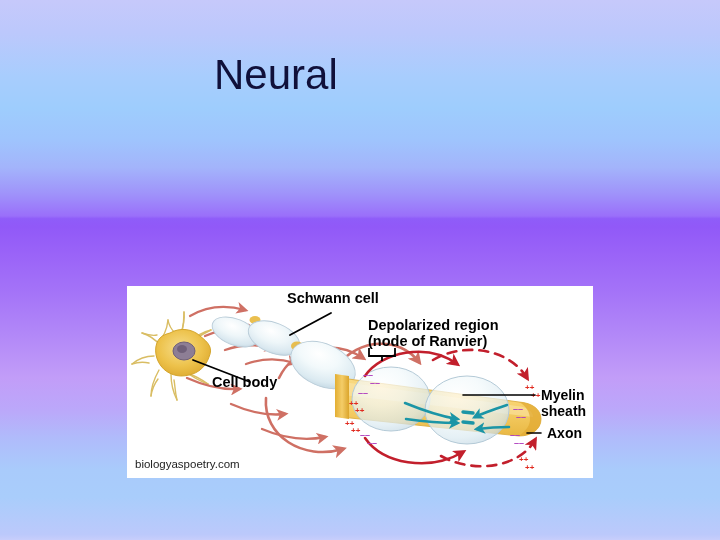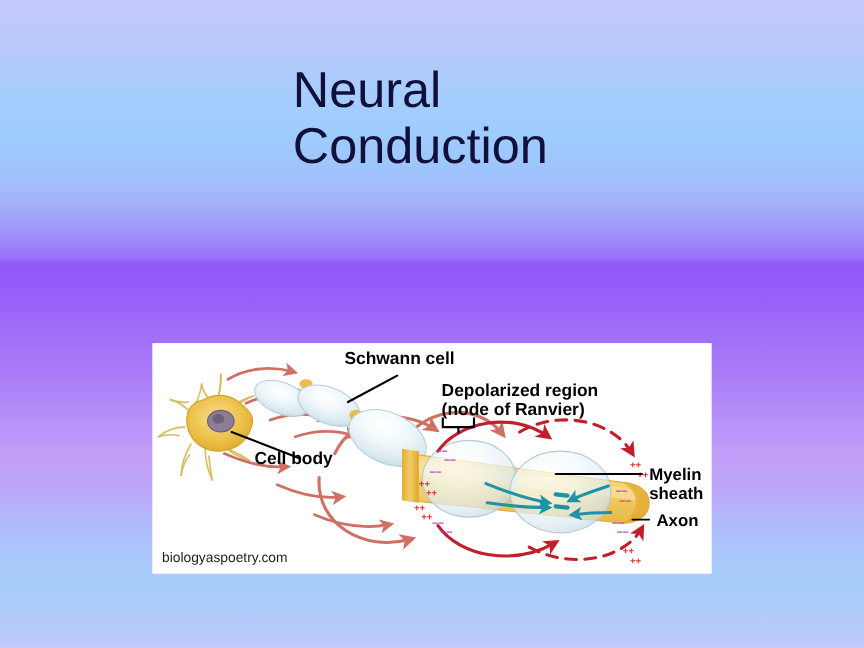--- a/index.html
+++ b/index.html
@@ -39,21 +39,21 @@
         #a9cbfb  87%,
         #a9cdfb  92%,
         #bcc9fb  99%,
         #c8cefb 100%);
     overflow: hidden;
   }
 
   
   #title-block {
     position: absolute;
-    left: 244px;
+    left: 214px;
     top: 51px;
     width: 440px;
   }
   .title-line {
     font-size: 42px;
     line-height: 47px;
     color: #10103a;
     letter-spacing: 0px;
     white-space: nowrap;
   }
@@ -99,21 +99,20 @@
     fill: #b03fbf;
   }
 </style>
 </head>
 <body>
 
 <div id="slide">
 
   <div id="title-block">
     <div class="title-line">Neural</div>
-    <div class="title-line">Conduction</div>
   </div>
 
   <div id="diagram-panel">
     <svg id="diagram-svg" viewBox="0 0 466 192">
       <defs>
         <radialGradient id="gSoma" cx="45%" cy="40%" r="65%">
           <stop offset="0%" stop-color="#f6dd8b"></stop>
           <stop offset="60%" stop-color="#edc24b"></stop>
           <stop offset="100%" stop-color="#dda92f"></stop>
         </radialGradient>

